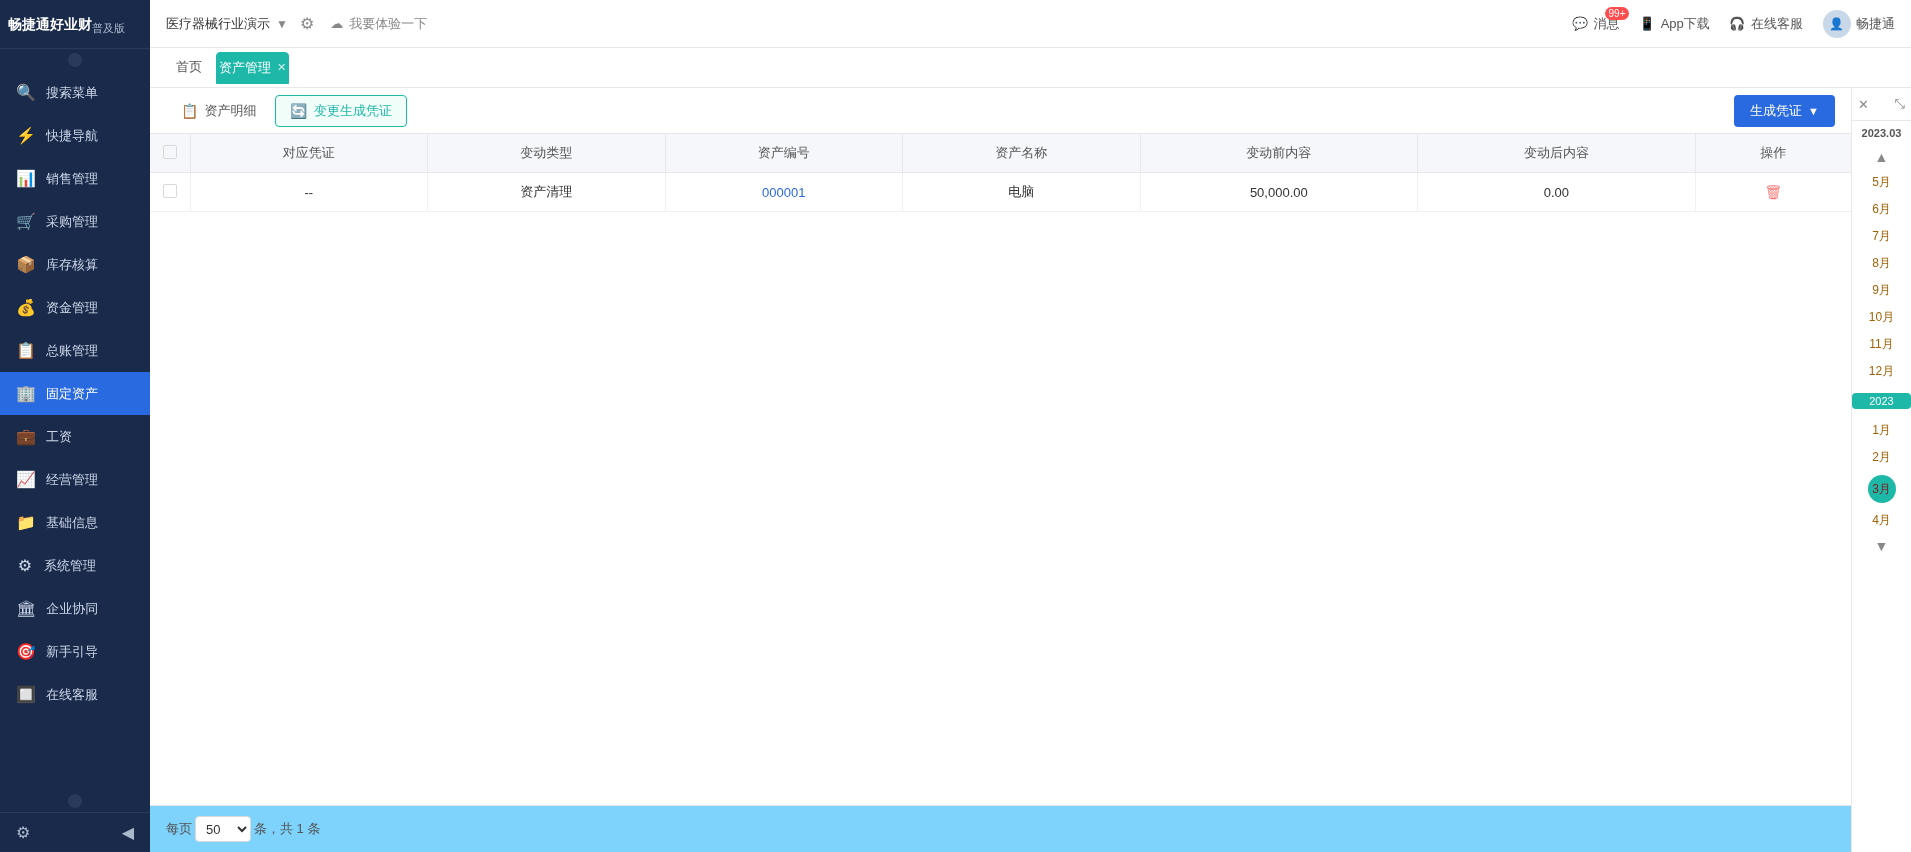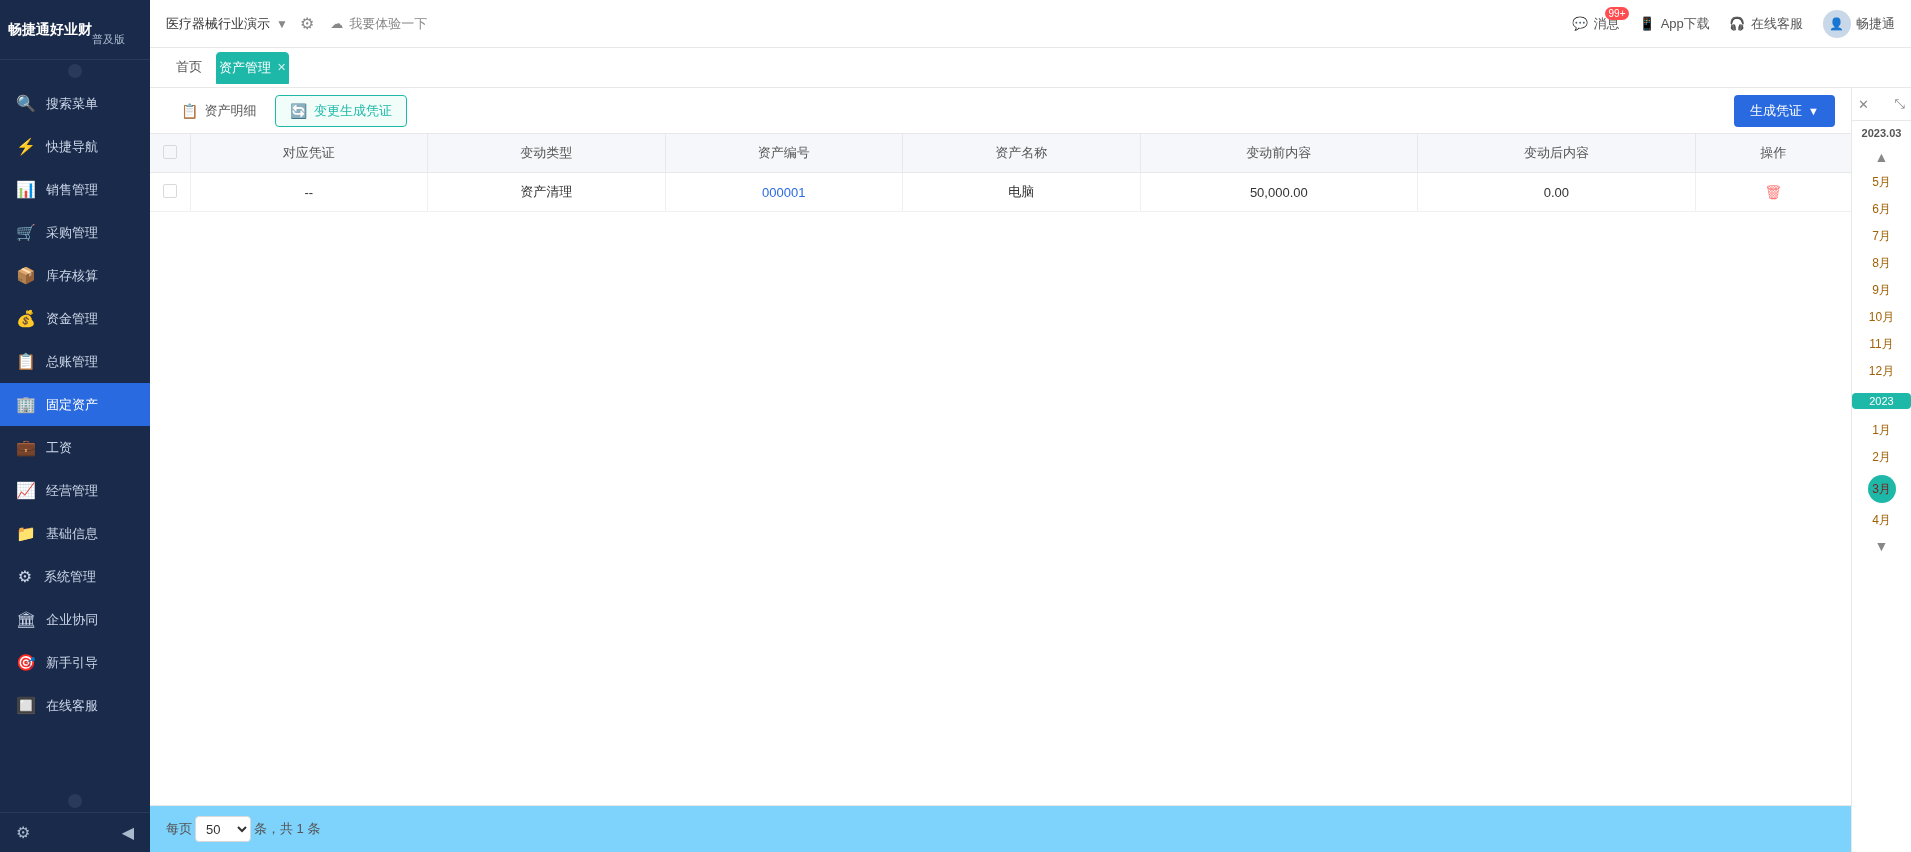--- a/index.html
+++ b/index.html
@@ -24,21 +24,21 @@
     }
     .sidebar-logo-text {
       color: #fff;
       font-size: 14px;
       font-weight: bold;
       line-height: 1.3;
     }
     .sidebar-logo-sub {
       color: #aab8cc;
       font-size: 11px;
-      margin-top: 20px;
+      margin-top: 9px;
     }
     .sidebar-scroll {
       flex: 1;
       overflow-y: auto;
       overflow-x: hidden;
     }
     .sidebar-scroll::-webkit-scrollbar { width: 4px; }
     .sidebar-scroll::-webkit-scrollbar-thumb { background: #2a3a5a; border-radius: 2px; }
     .sidebar-item {
       display: flex;

